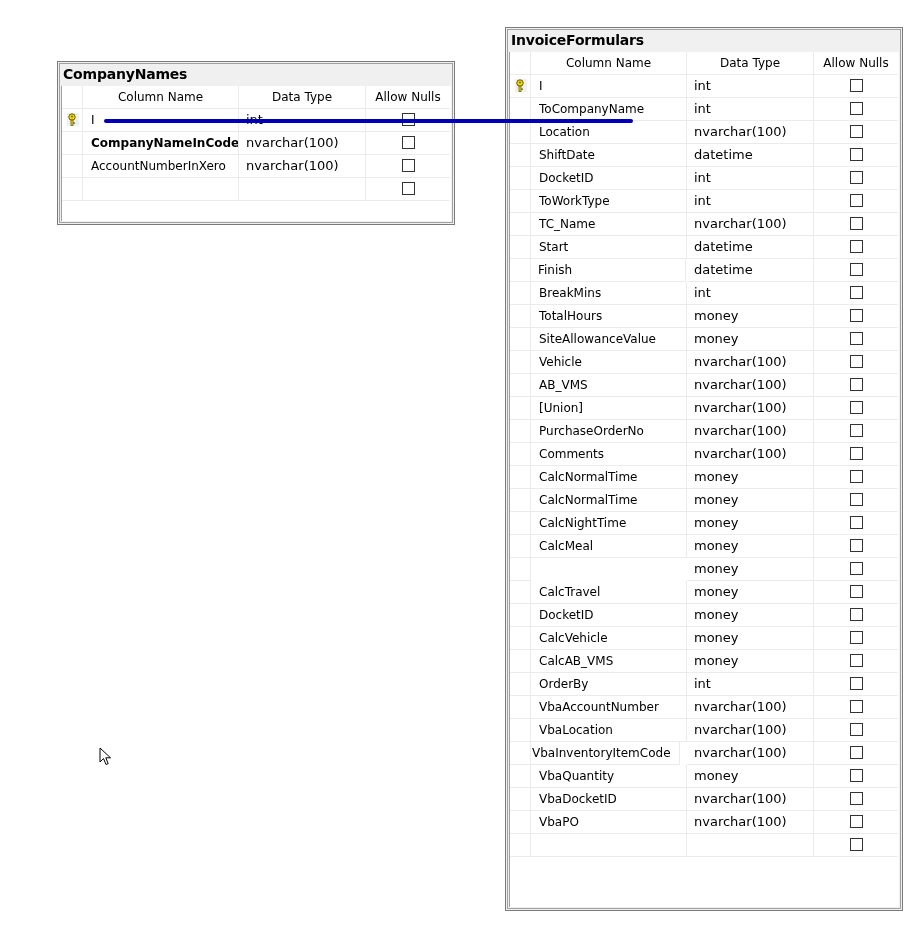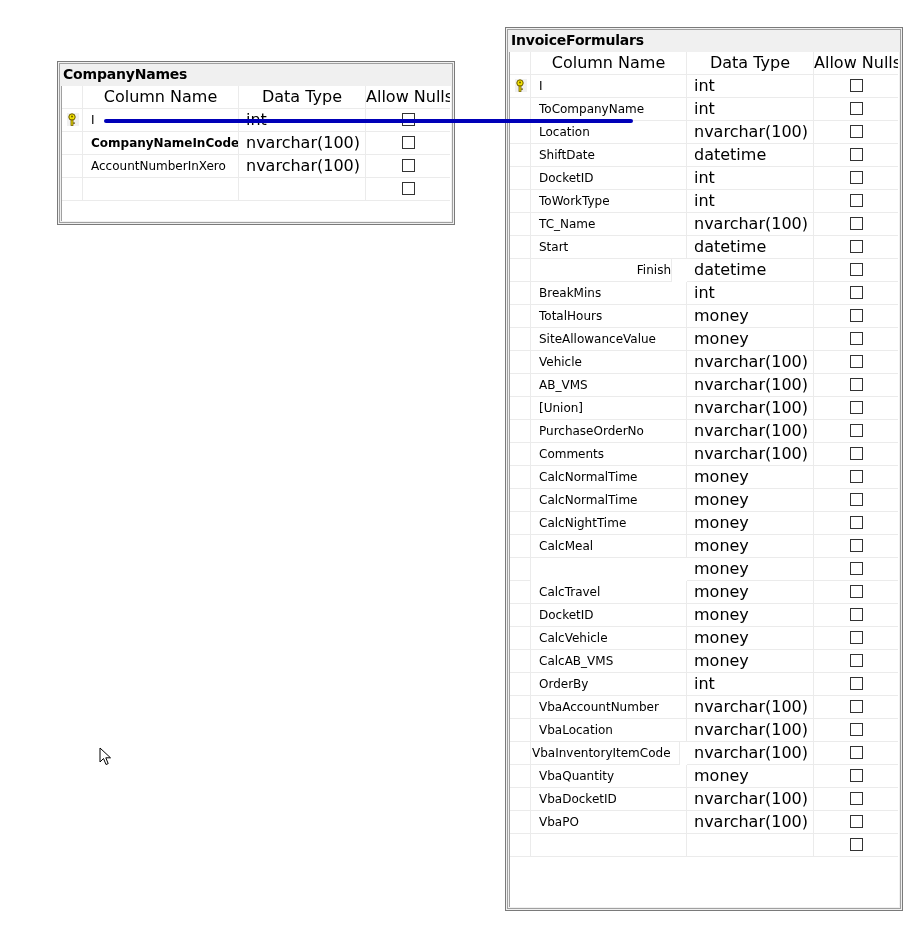--- a/index.html
+++ b/index.html
@@ -19,24 +19,24 @@
     }
     .grid {
       position: absolute; left: 3px; right: 3px; bottom: 3px;
       background: #ffffff;
       border-left: 1px solid #a0a0a0;
     }
     .row { position: absolute; left: 0; right: 0; height: 23px; display: block; }
     .cell { position: absolute; top: 0; height: 22px; line-height: 22px;
             border-right: 1px solid #ebebeb; border-bottom: 1px solid #ebebeb;
             white-space: nowrap; overflow: hidden; box-sizing: content-box; }
-    .hdr .cell { text-align: center; font-size: 16px; }
+    .hdr .cell { text-align: center; font-size: 12px; }
     .c-sel { left: 0; width: 20px; }
     .c-name { padding-left: 8px; font-size: 12px; }
-    .c-type { padding-left: 7px; font-size: 16px; }
+    .c-type { padding-left: 7px; font-size: 13px; }
     .c-null { text-align: center; border-right: none; }
     .chk { display: inline-block; width: 11px; height: 11px; border: 1px solid #333;
            background: #fff; vertical-align: middle; margin-top: -2px; }
     .key { position: absolute; left: 5px; top: 4px; width: 12px; height: 13px; background: #f0f0f0; }
     .key svg { display: block; }
 
     .relation-line {
       position: absolute; height: 4px; background: #0000b8; border-radius: 2px;
     }
     .cursor { position: absolute; left: 99px; top: 747px; }
@@ -150,21 +150,21 @@
         <div class="cell c-null" style="left:304px; width:84px;"><span class="chk"></span></div>
       </div>
       <div class="row" style="top: 184px;">
         <div class="cell c-sel"></div>
         <div class="cell c-name" style="left:21px; width:147px;">Start</div>
         <div class="cell c-type" style="left:177px; width:119px;">datetime</div>
         <div class="cell c-null" style="left:304px; width:84px;"><span class="chk"></span></div>
       </div>
       <div class="row" style="top: 207px;">
         <div class="cell c-sel"></div>
-        <div class="cell c-name" style="left:6px; width:147px;text-align:right;">Finish</div>
+        <div class="cell c-name" style="left:20px; width:147px;">Finish</div>
         <div class="cell c-type" style="left:177px; width:119px;">datetime</div>
         <div class="cell c-null" style="left:304px; width:84px;"><span class="chk"></span></div>
       </div>
       <div class="row" style="top: 230px;">
         <div class="cell c-sel"></div>
         <div class="cell c-name" style="left:21px; width:147px;">BreakMins</div>
         <div class="cell c-type" style="left:177px; width:119px;">int</div>
         <div class="cell c-null" style="left:304px; width:84px;"><span class="chk"></span></div>
       </div>
       <div class="row" style="top: 253px;">

